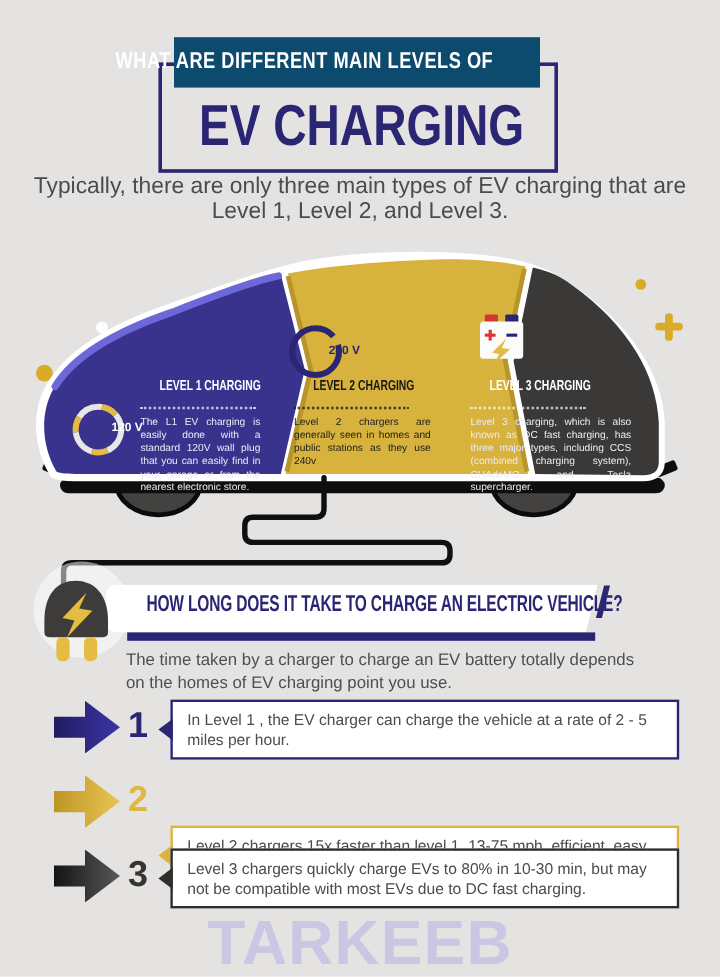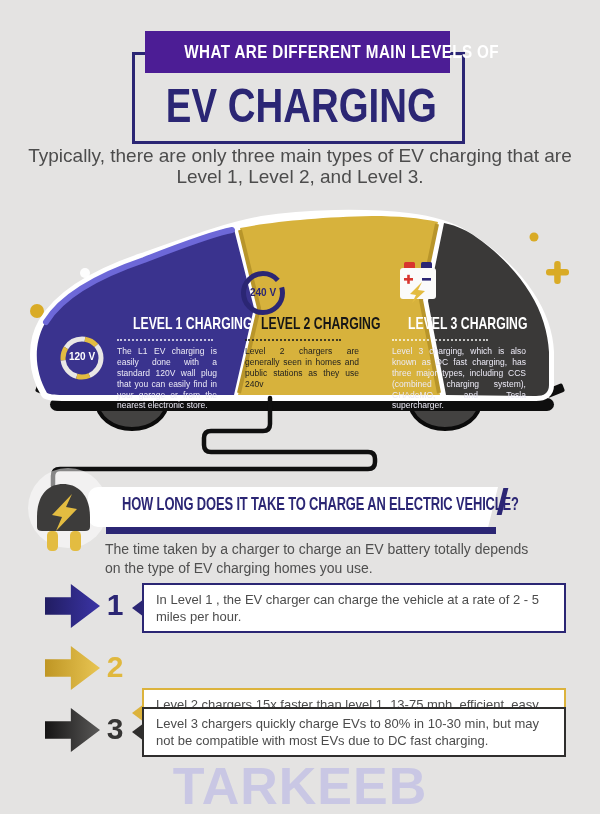--- a/index.html
+++ b/index.html
@@ -3,37 +3,37 @@
 <meta charset="utf-8">
 <style>
   html,body{margin:0;padding:0;}
   .poster{position:relative;width:600px;height:814px;background:#e4e3e2;overflow:hidden;
           font-family:"Liberation Sans","DejaVu Sans",sans-serif;}
   .abs{position:absolute;}
   .condensed{display:inline-block;white-space:nowrap;font-weight:bold;}
 
   
   .outline-box{left:132px;top:52px;width:327px;height:86px;border:3px solid #2b2674;z-index:2;}
-  .kicker-bar{left:145px;top:31px;width:305px;height:42px;background:#4c1d95;z-index:3;
-              display:flex;align-items:center;justify-content:flex-start;}
+  .kicker-bar{left:145px;top:31px;width:305px;height:42px;background:#0c4a6e;z-index:3;
+              display:flex;align-items:center;justify-content:flex-end;}
   .kicker-bar span{color:#ffffff;font-size:19px;letter-spacing:.5px;transform:scaleX(.8);transform-origin:center;}
   .main-title{left:132px;top:78px;width:330px;text-align:center;z-index:3;color:#2b2674;}
   .main-title span{font-size:48px;transform:scaleX(.8);transform-origin:center;letter-spacing:0;}
   .subtitle{left:0;top:145px;width:600px;text-align:center;color:#4c4c4c;font-size:19px;line-height:21px;z-index:3;}
 
   
   .art{left:0;top:0;width:600px;height:814px;z-index:4;pointer-events:none;}
 
   
-  .lvl-title{z-index:5;font-size:17px;color:#fff;padding-left:16px;}
+  .lvl-title{z-index:5;font-size:12px;color:#fff;padding-left:16px;}
   .lvl-title span{transform:scaleX(.72);transform-origin:left center;}
   .lvl-sep{z-index:5;border-top:2px dotted rgba(255,255,255,.7);height:0;}
   .lvl-sep.dark-sep{border-top-color:rgba(30,30,30,.8);}
   .lvl-para{z-index:5;font-size:8.5px;line-height:1.28;color:#eceaf6;text-align:justify;}
-  .badge-text{z-index:5;font-weight:bold;font-size:10px;text-align:center;}
+  .badge-text{z-index:5;font-weight:bold;font-size:10px;text-align:center;margin-left:24px;}
 
   
   .banner-white{left:88px;top:487px;width:410px;height:40px;background:#ffffff;z-index:2;
                 border-radius:10px 0 0 10px;clip-path:polygon(0 0,100% 0,97.6% 100%,0 100%);}
   .banner-underline{left:106px;top:527px;width:390px;height:7px;background:#2b2674;z-index:2;}
   .banner-slash{left:500px;top:488px;width:5px;height:27px;background:#2b2674;transform:skewX(-14deg);z-index:2;}
   .banner-title{left:122px;top:493px;z-index:5;color:#2b2674;font-size:19px;}
   .banner-title span{transform:scaleX(.68);transform-origin:left center;letter-spacing:-.2px;}
   .how-intro{left:105px;top:540px;width:424px;font-size:14px;line-height:19px;color:#4f4f4f;z-index:5;}
 
@@ -160,21 +160,21 @@
   <div class="abs lvl-sep dark-sep" style="left:245px;top:339px;width:96px;"></div>
   <div class="abs lvl-para" style="left:245px;top:346px;width:114px;color:#1d1d1d;">Level 2 chargers are generally seen in homes and public stations as they use 240v</div>
 
   <div class="abs lvl-title" style="left:392px;top:314px;">
     <span class="condensed">LEVEL 3 CHARGING</span></div>
   <div class="abs lvl-sep" style="left:392px;top:339px;width:96px;"></div>
   <div class="abs lvl-para" style="left:392px;top:346px;width:134px;">Level 3 charging, which is also known as DC fast charging, has three major types, including CCS (combined charging system), CHAdeMO, and Tesla supercharger.</div>
 
   <div class="abs banner-title">
     <span class="condensed">HOW LONG DOES IT TAKE TO CHARGE AN ELECTRIC VEHICLE?</span></div>
-  <div class="abs how-intro">The time taken by a charger to charge an EV battery totally depends on the type of EV charging homes you use.</div>
+  <div class="abs how-intro">The time taken by a charger to charge an EV battery totally depends on the homes of EV charging point you use.</div>
 
   <div class="abs step-arrow arrow-1" style="left:45px;top:584px;"></div>
   <div class="abs step-number num-1" style="left:98px;top:583px;">1</div>
   <div class="abs step-box box-1" style="top:583px;">
     <span class="txt">In Level 1 , the EV charger can charge the vehicle at a rate of 2 - 5 miles per hour.</span>
   </div>
 
   <div class="abs step-arrow arrow-2" style="left:45px;top:646px;"></div>
   <div class="abs step-number num-2" style="left:98px;top:645px;">2</div>
   <div class="abs step-box box-2" style="top:645px;margin-top:43px;">

